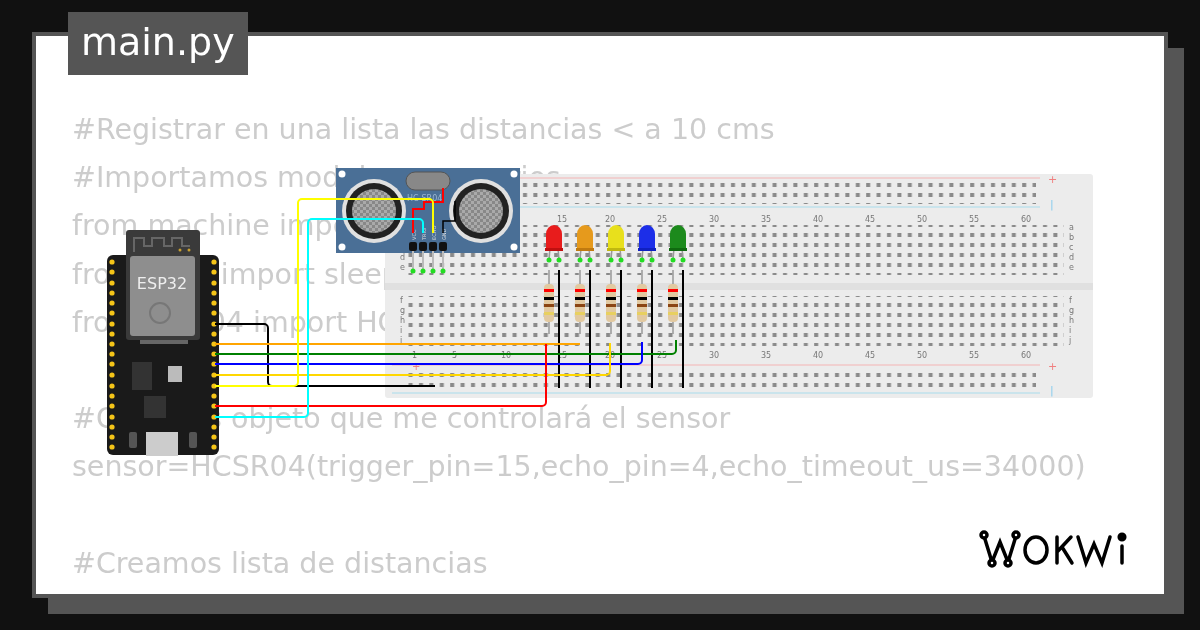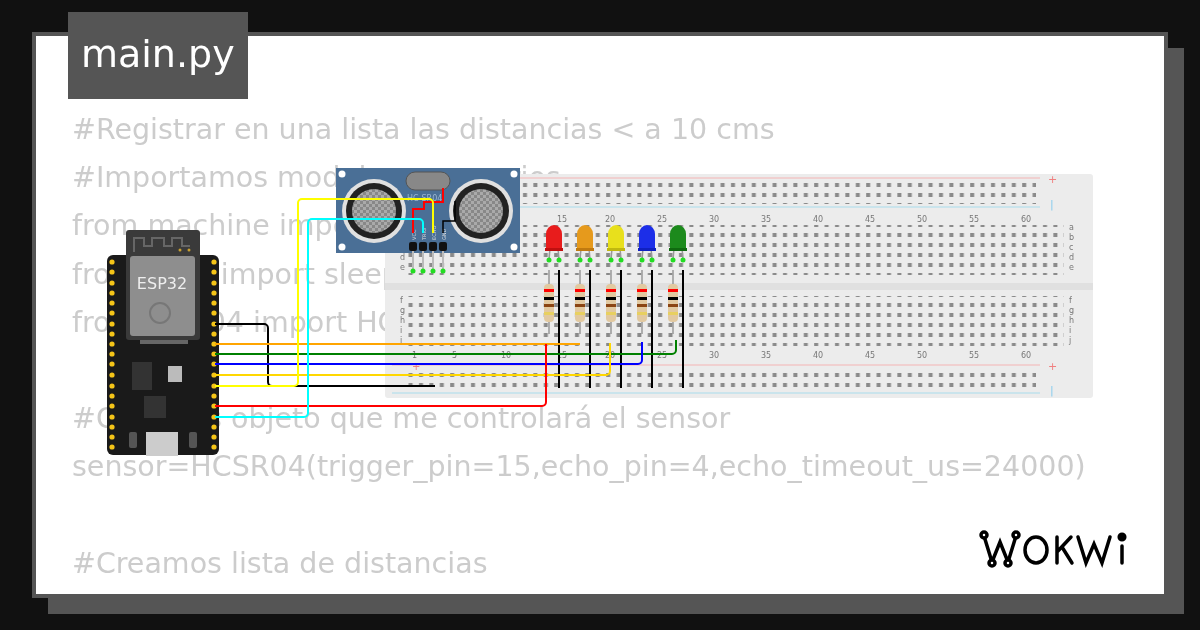--- a/index.html
+++ b/index.html
@@ -1,36 +1,36 @@
 <!DOCTYPE html>
 <html><head>
 <meta charset="utf-8">
 <style>
   html,body{margin:0;padding:0;}
   body{width:1200px;height:630px;background:#111111;position:relative;overflow:hidden;font-family:"DejaVu Sans",sans-serif;}
   .shadow{position:absolute;left:48px;top:48px;width:1136px;height:566px;background:#555555;}
   .card{position:absolute;left:32px;top:32px;width:1128px;height:558px;background:#ffffff;border:4px solid #555555;overflow:hidden;}
-  .tab{position:absolute;left:68px;top:12px;height:63px;padding:12px 13px;background:#555555;color:#ffffff;font-size:38px;line-height:60px;z-index:5;}
+  .tab{position:absolute;left:68px;top:12px;height:63px;padding:0 13px;background:#555555;color:#ffffff;font-size:38px;line-height:60px;z-index:5;}
   .code{position:absolute;left:36px;top:70px;margin:0;font-family:"DejaVu Sans",sans-serif;font-size:28.5px;line-height:48.2px;color:#cccccc;white-space:pre;}
   .circuit{position:absolute;left:0;top:0;z-index:3;}
   .logo{position:absolute;left:976px;top:526px;z-index:4;}
 </style>
 </head>
 <body>
 
 <div class="shadow"></div>
 <div class="card">
   <pre class="code"><span>#Registrar en una lista las distancias &lt; a 10 cms</span>
 <span>#Importamos modulos necesarios</span>
 <span>from machine import Pin</span>
 <span>from time import sleep</span>
 <span>from hcsr04 import HCSR04</span>
 <span></span>
 <span>#Creamos objeto que me controlará el sensor</span>
-<span>sensor=HCSR04(trigger_pin=15,echo_pin=4,echo_timeout_us=24000)</span>
+<span>sensor=HCSR04(trigger_pin=15,echo_pin=4,echo_timeout_us=34000)</span>
 <span></span>
 <span>#Creamos lista de distancias</span>
 <span>distancias = []</span></pre>
 </div>
 <div class="tab">main.py</div>
 
 <svg class="circuit" width="1200" height="630" viewBox="0 0 1200 630">
   <defs>
     <pattern id="holes" x="0" y="0" width="10.4" height="10" patternUnits="userSpaceOnUse">
       <rect x="3" y="3" width="4" height="4" fill="#8a8a8a"></rect>

